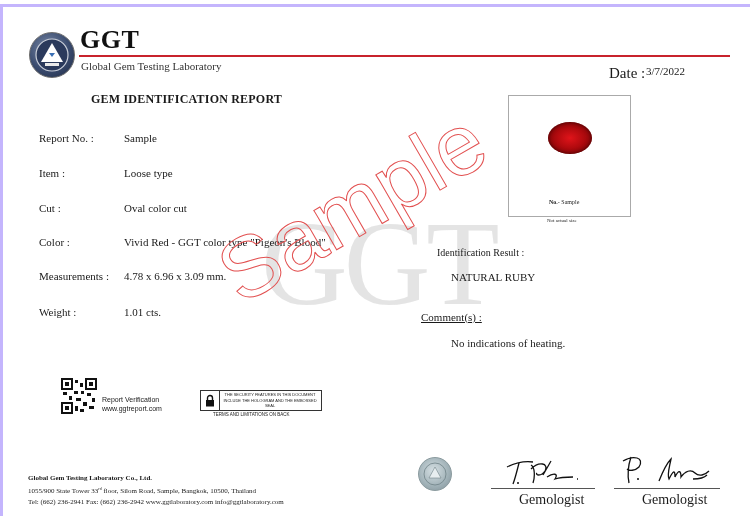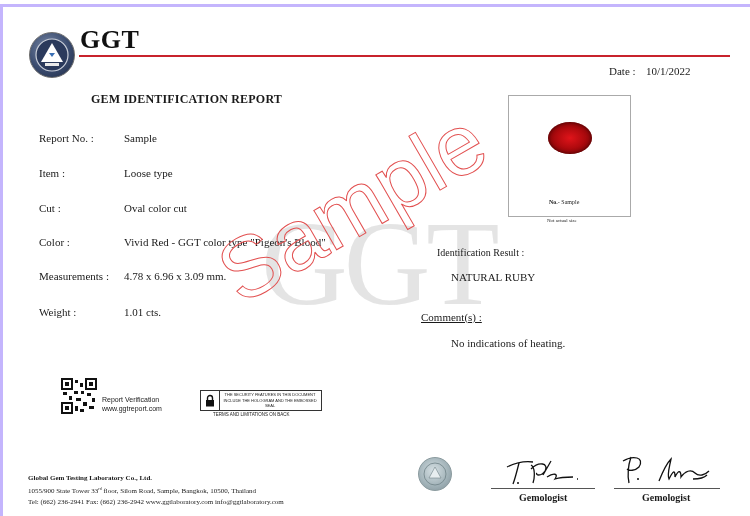--- a/index.html
+++ b/index.html
@@ -19,21 +19,21 @@
   .logo-emblem svg { position: absolute; left: 0; top: 0; }
   .brand-name {
     position: absolute; left: 77px; top: 18px; font-size: 26px; font-weight: bold; letter-spacing: 0.5px; color: #111;
   }
   .brand-sub {
     position: absolute; left: 78px; top: 53px; font-size: 11px; color: #333;
   }
   .red-rule {
     position: absolute; left: 76px; top: 48px; width: 651px; height: 2px; background: #c8232c;
   }
-  .date-label { position: absolute; left: 606px; top: 58px; font-size: 11px; }
+  .date-label { position: absolute; left: 606px; top: 58px; font-size: 15px; }
   .date-value { position: absolute; left: 643px; top: 58px; font-size: 11px; }
   .report-title {
     position: absolute; left: 88px; top: 85px; font-size: 12px; font-weight: bold; letter-spacing: 0.2px;
   }
   .field-label { position: absolute; left: 36px; font-size: 11px; }
   .field-value { position: absolute; left: 121px; font-size: 11px; }
 
   .photo-box {
     position: absolute; left: 505px; top: 88px; width: 121px; height: 120px; border: 1px solid #aaa; background: #fff;
   }
@@ -78,40 +78,41 @@
   .address sup { font-size: 4px; }
   .contact { position: absolute; left: 25px; top: 491px; font-size: 7px; text-align: right; }
 
   .seal {
     position: absolute; left: 415px; top: 450px; width: 32px; height: 32px; border-radius: 50%;
     background: radial-gradient(circle at 45% 40%, #d6e0e4 0%, #9fb0b6 60%, #7f8f96 100%);
     border: 1px solid #8a9a9e;
   }
   .sig { position: absolute; }
   .sig-line { position: absolute; height: 1px; background: #555; }
-  .sig-title { position: absolute; font-size: 10px; font-weight: bold; }
+  .sig-title { position: absolute; font-size: 14px; }
 </style>
 </head>
 <body>
 
 <div class="frame">
 
   <div class="logo-emblem">
     <svg width="44" height="44" viewBox="0 0 44 44">
       <circle cx="22" cy="22" r="16" fill="#2b3a5c" stroke="#c9ced8" stroke-width="1.2"></circle>
       <polygon points="22,10 33,29 11,29" fill="#ffffff"></polygon>
       <polygon points="19,20 25,20 22,24" fill="#3a6fb5"></polygon>
       <rect x="15" y="30" width="14" height="3" fill="#e9e9e9"></rect>
     </svg>
   </div>
   <div class="brand-name">GGT</div>
   <div class="red-rule"></div>
+  <div class="brand-sub">Global Gem Testing Laboratory</div>
 
   <div class="date-label">Date :</div>
-  <div class="date-value">10/1/2022</div>
+  <div class="date-value">3/7/2022</div>
 
   <div class="report-title">GEM IDENTIFICATION REPORT</div>
 
   <div class="watermark-ggt">GGT</div>
 
   <div class="field-label" style="top:125px">Report No. :</div>
   <div class="field-value" style="top:125px">Sample</div>
 
   <div class="field-label" style="top:160px">Item :</div>
   <div class="field-value" style="top:160px">Loose type</div>

